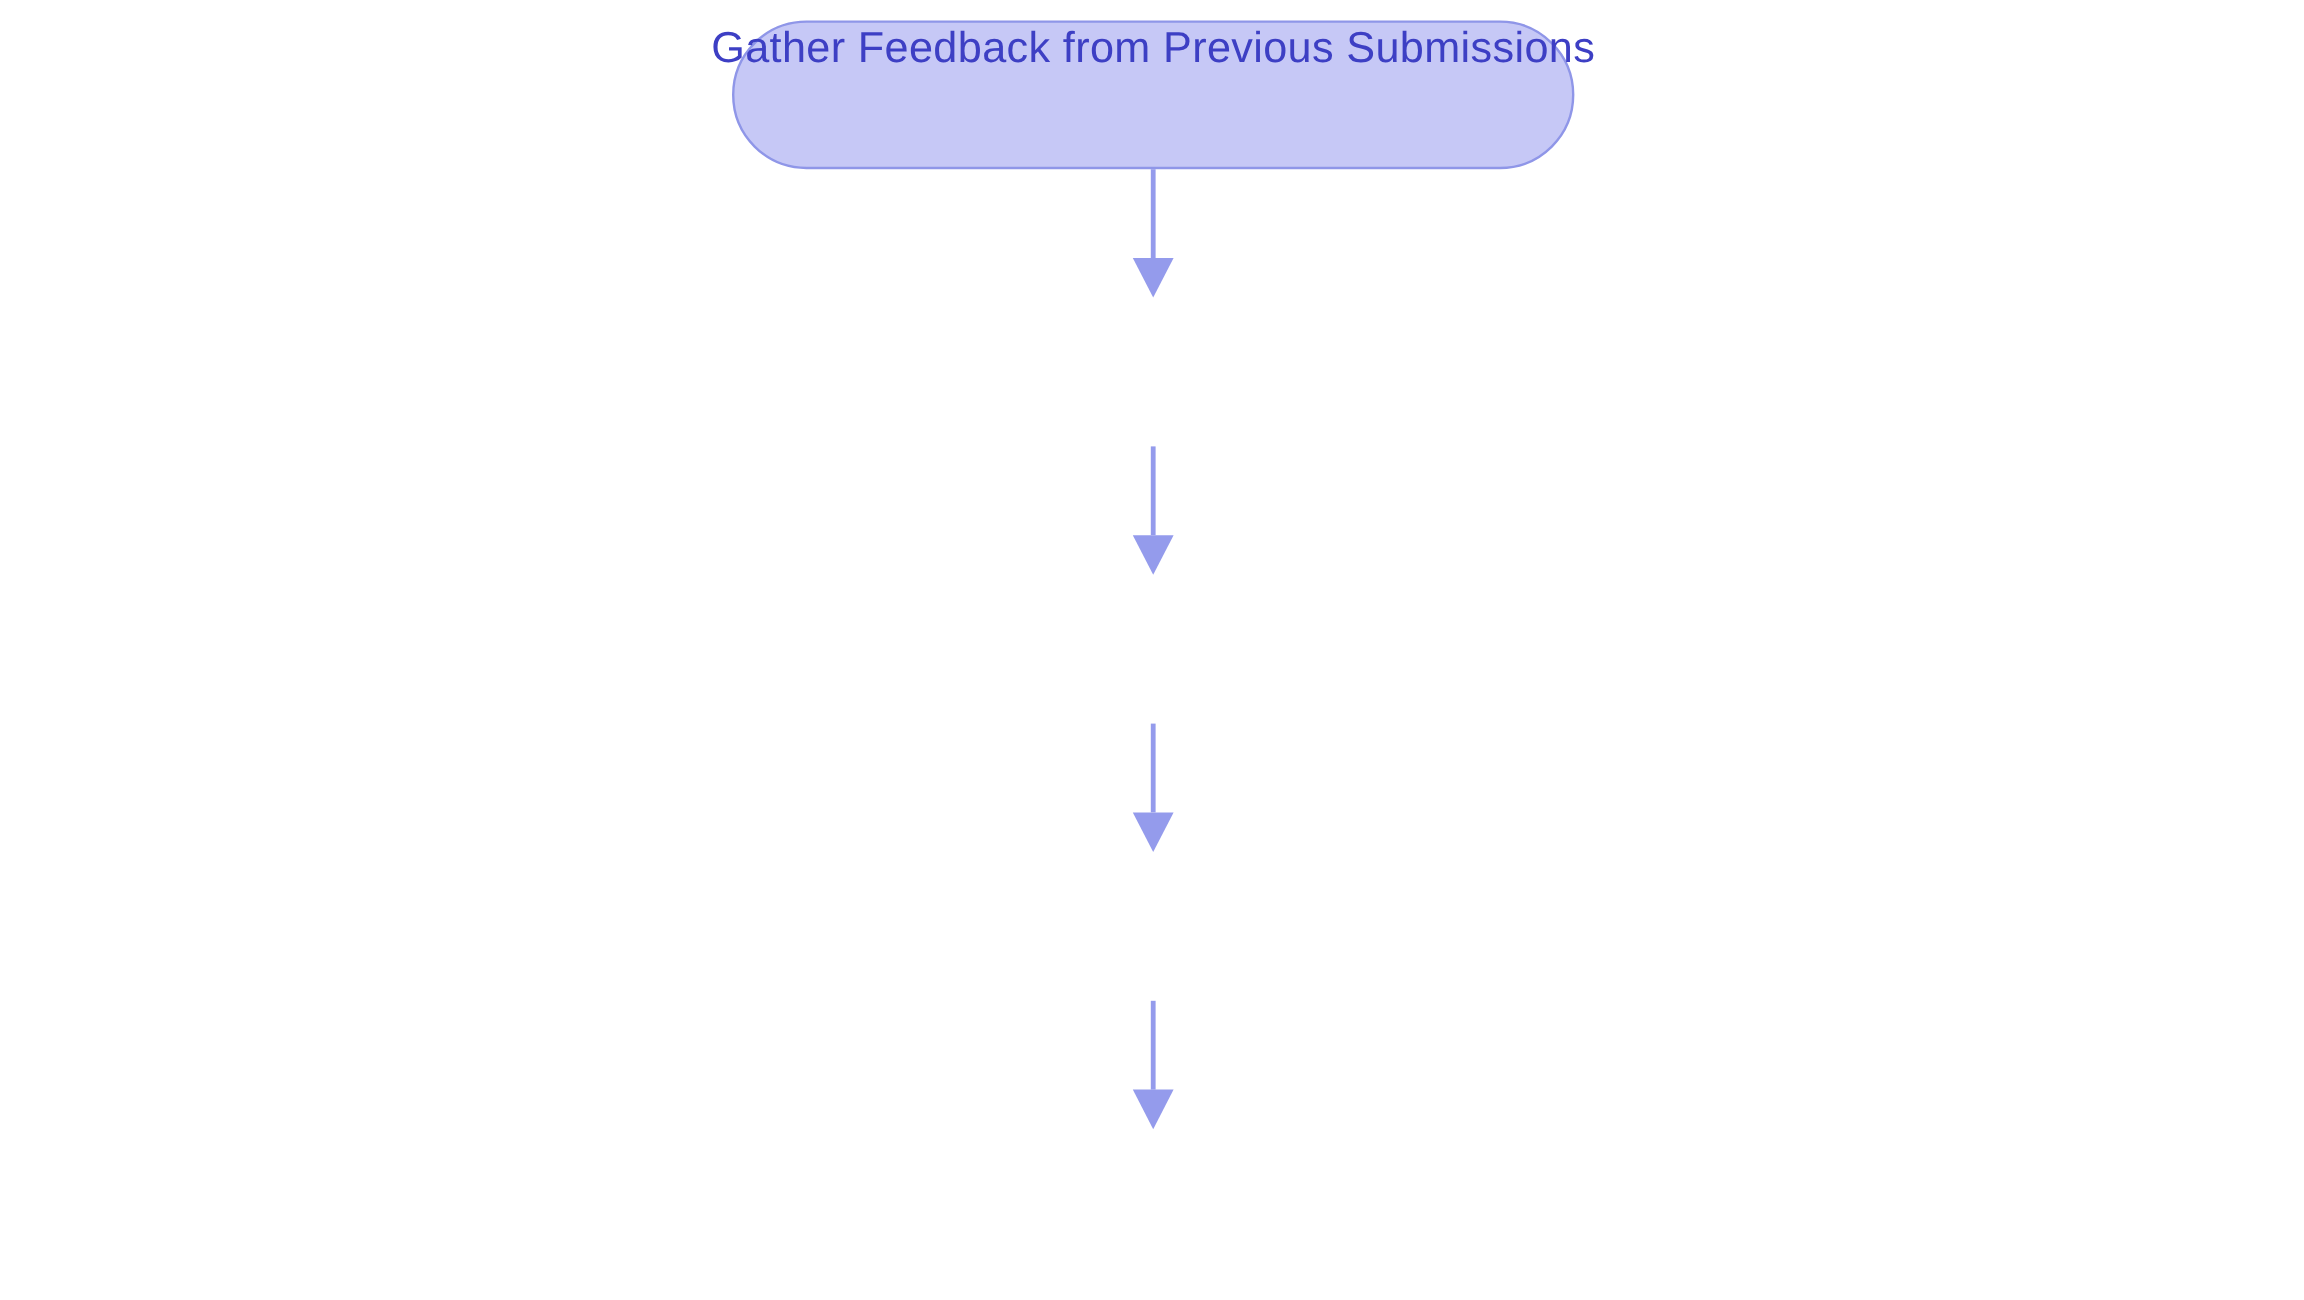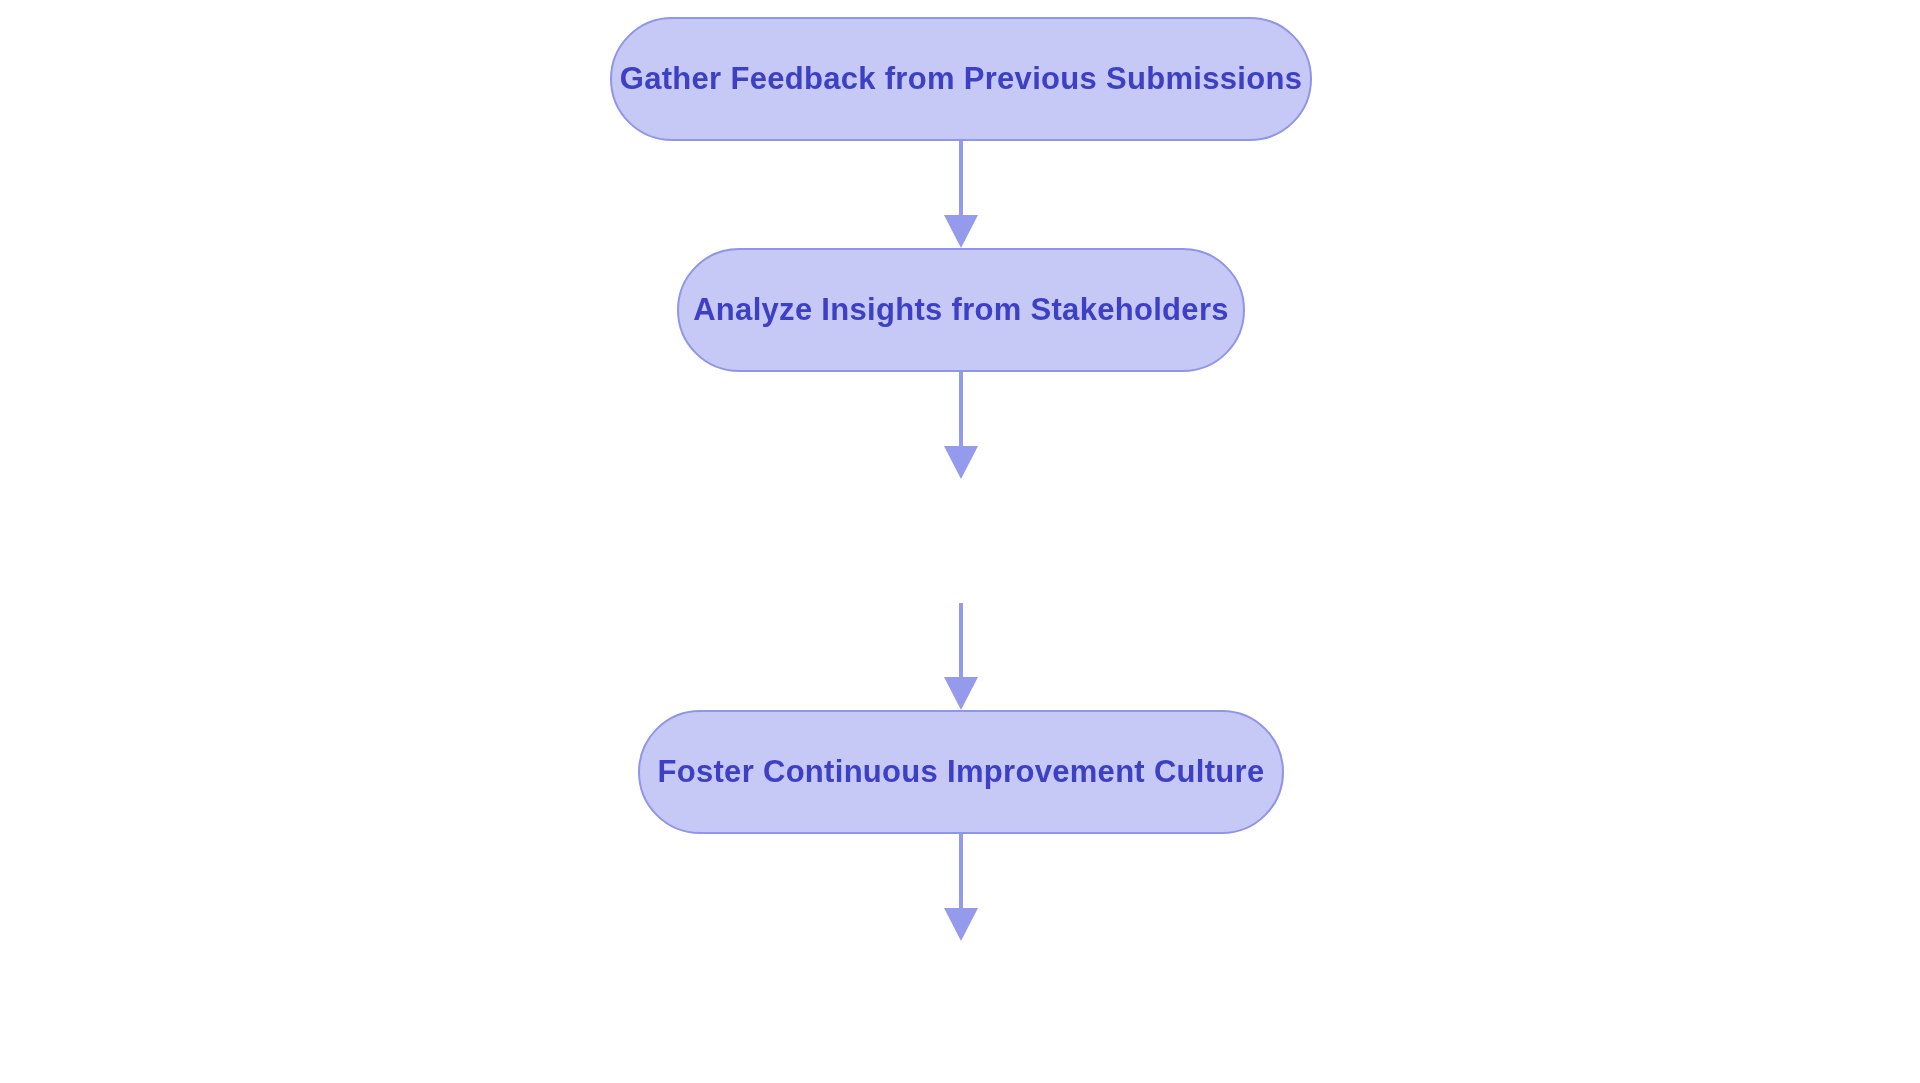--- a/index.html
+++ b/index.html
@@ -19,27 +19,26 @@
     position: absolute;
     left: 961px;
     transform: translateX(-50%);
     height: 124px;
     box-sizing: border-box;
     border-radius: 62px;
     background: var(--node-fill, #c6c8f6);
     border: 2px solid var(--node-border, #8f96e8);
     color: var(--text-color, #3d3fc4);
     display: flex;
-    align-items: center;
+    align-items: flex-start;
     justify-content: center;
-    font-size: 31px;
+    font-size: 36px;
     letter-spacing: 0.3px;
     white-space: nowrap;
     text-align: center;
-    font-weight: bold;
   }
   .n1 { top: 17px;  width: 702px; }
   .n2 { top: 248px; width: 568px; }
   .n3 { top: 479px; width: 480px; }
   .n4 { top: 710px; width: 646px; }
   .n5 { top: 941px; width: 764px; }
 
   .connector {
     position: absolute;
     left: 961px;
@@ -72,38 +71,32 @@
 
   <div class="flow-node n1">
     <span>Gather Feedback from Previous Submissions</span>
   </div>
 
   <div class="connector a1">
     <div class="shaft"></div>
     <div class="head"></div>
   </div>
 
-  <div class="flow-node n2">
-    <span>Analyze Insights from Stakeholders</span>
-  </div>
 
   <div class="connector a2">
     <div class="shaft"></div>
     <div class="head"></div>
   </div>
 
 
   <div class="connector a3">
     <div class="shaft"></div>
     <div class="head"></div>
   </div>
 
-  <div class="flow-node n4">
-    <span>Foster Continuous Improvement Culture</span>
-  </div>
 
   <div class="connector a4">
     <div class="shaft"></div>
     <div class="head"></div>
   </div>
 
 
 </div>
 
 </body></html>

